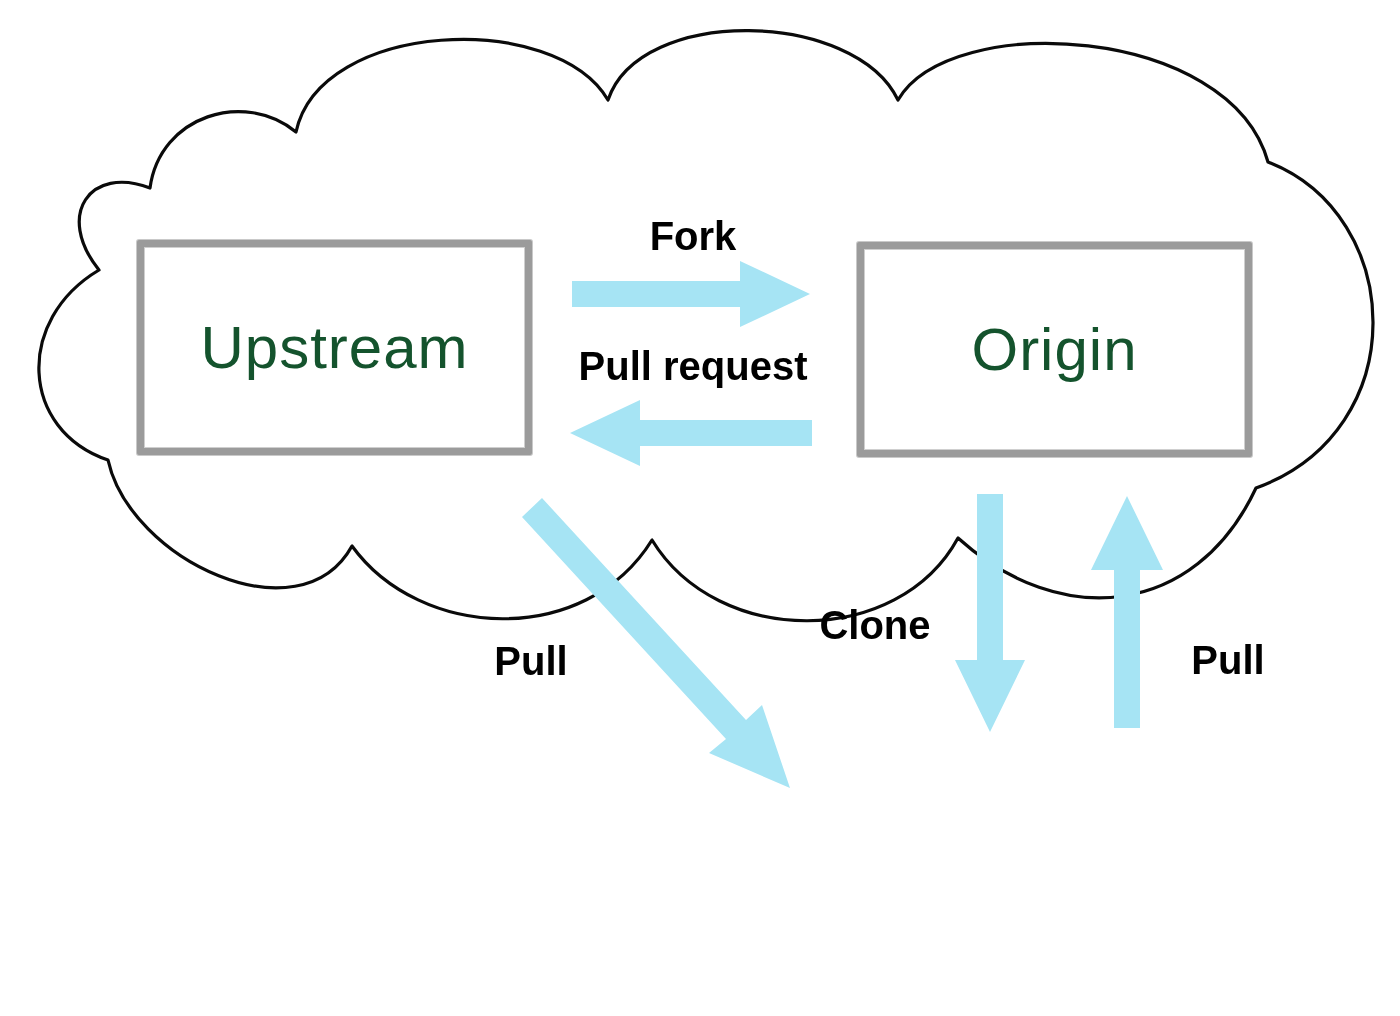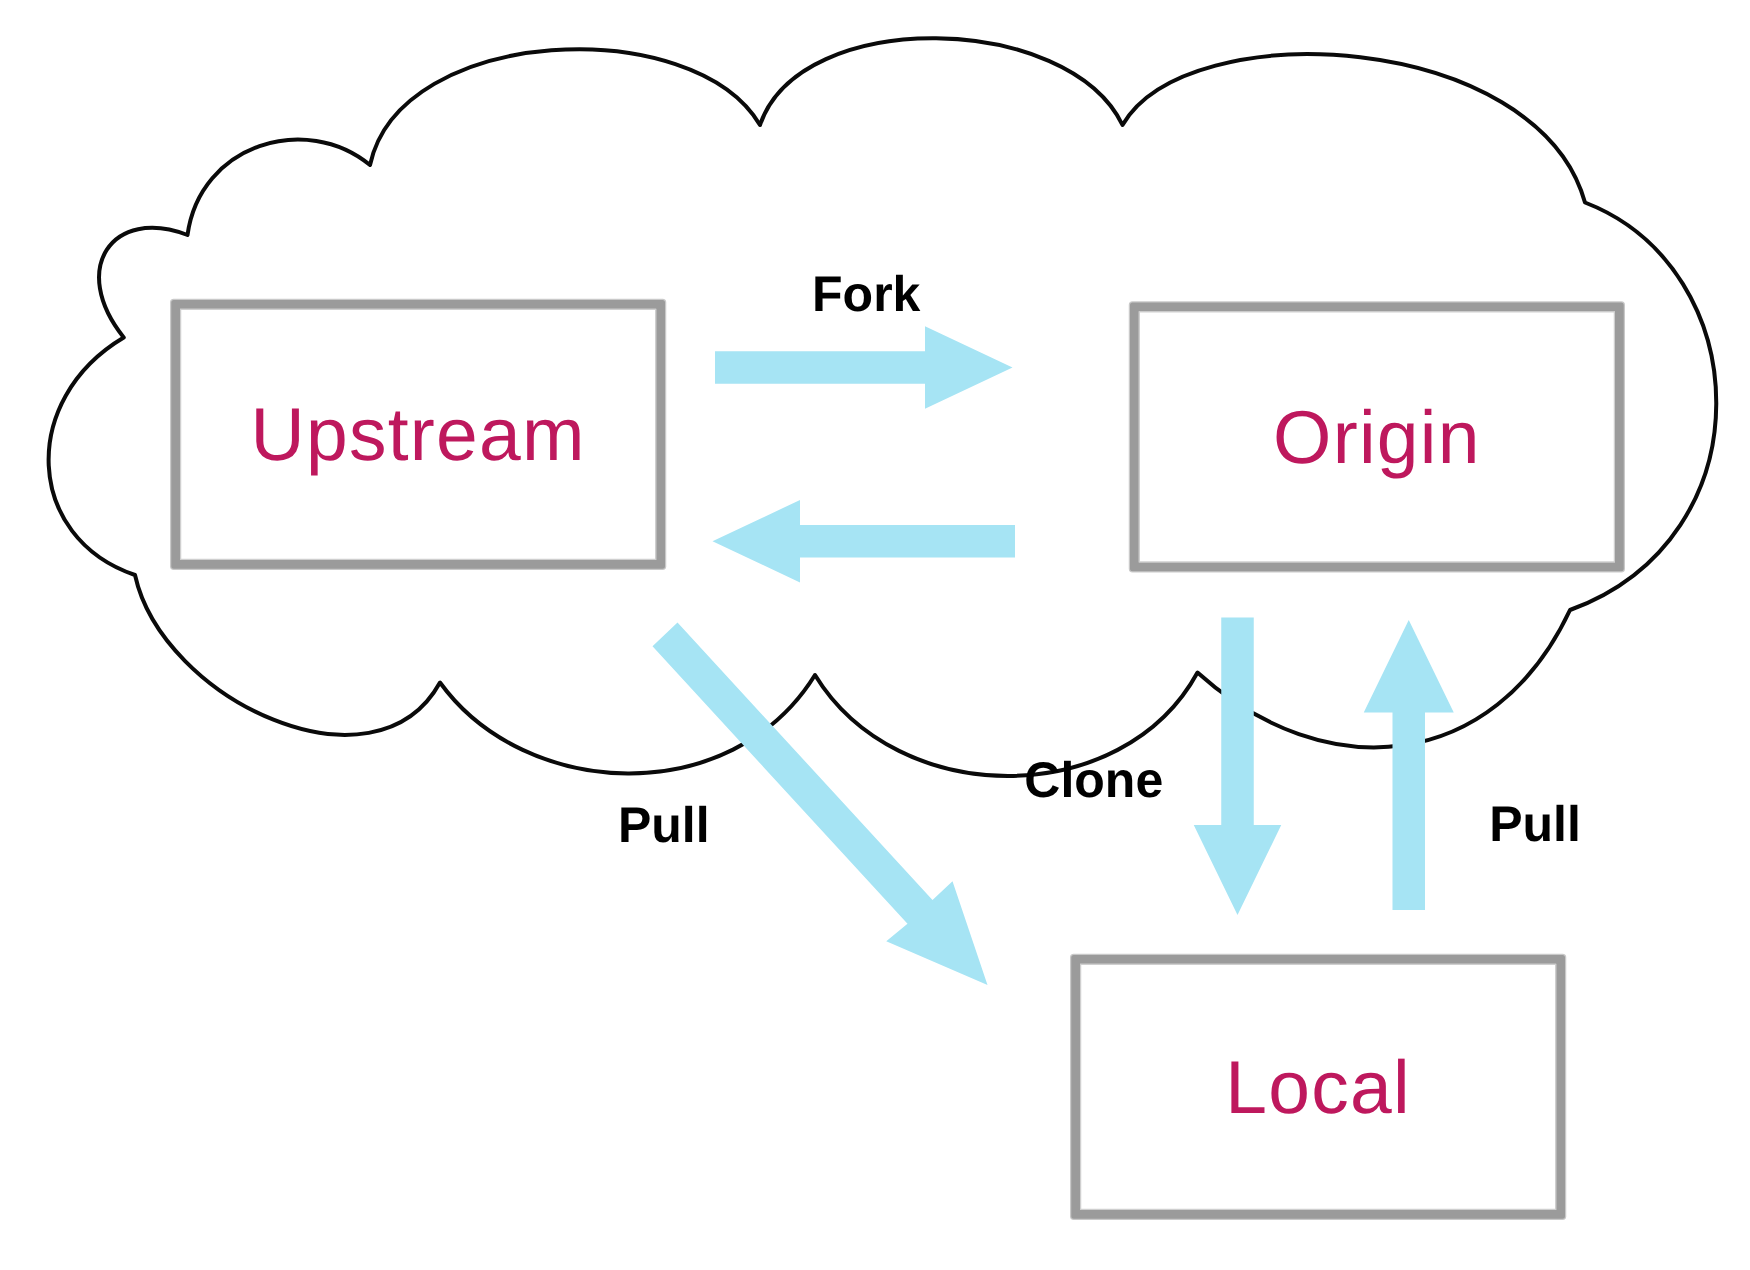--- a/index.html
+++ b/index.html
@@ -30,21 +30,21 @@
     border-radius: 2px;
     box-shadow: 0 0 0 1px #c9c9c9, inset 0 0 0 1px #cfcfcf;
     display: flex;
     align-items: center;
     justify-content: center;
   }
   .node-label {
     font-size: 60px;
     font-weight: 300;
     letter-spacing: 1px;
-    color: #be185d;
+    color: #14532d;
     white-space: nowrap;
   }
   .arrow-label {
     position: absolute;
     transform: translate(-50%, -50%);
     color: #000000;
     font-size: 40px;
     font-weight: 700;
     white-space: nowrap;
   }
@@ -78,30 +78,28 @@
 
     <polygon class="flow-arrow" points="1114,728 1140,728 1140,570 1163,570 1127,496 1091,570 1114,570"></polygon>
 
     <polygon class="flow-arrow" points="542,498 746,720 762,705 790,788 709,753 726,739 522,517"></polygon>
   </svg>
 
   <div class="node" style="left:137px; top:240px; width:381px; height:201px;">
     <span class="node-label">Upstream</span>
   </div>
 
-  <div class="node" style="left:857px; top:242px; width:381px; height:201px;margin-left:47px;">
+  <div class="node" style="left:857px; top:242px; width:381px; height:201px;">
     <span class="node-label">Origin</span>
   </div>
 
-  <div class="node" style="left:857px; top:764px; width:381px; height:197px;">
-    <span class="node-label">Local</span>
-  </div>
 
   <div class="arrow-label" style="left:693px; top:236px;">Fork</div>
 
+  <div class="arrow-label" style="left:693px; top:366px;">Pull request</div>
 
   <div class="arrow-label" style="left:875px; top:625px;">Clone</div>
 
   <div class="arrow-label" style="left:1228px; top:660px;">Pull</div>
 
   <div class="arrow-label" style="left:531px; top:661px;">Pull</div>
 
 </div>
 
 </body></html>

